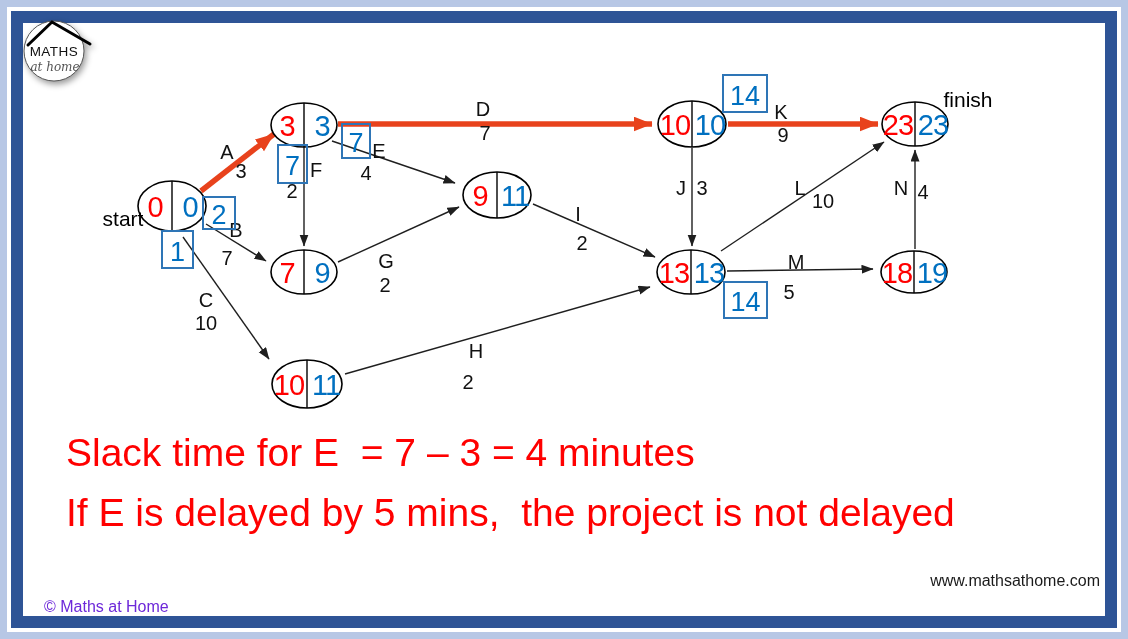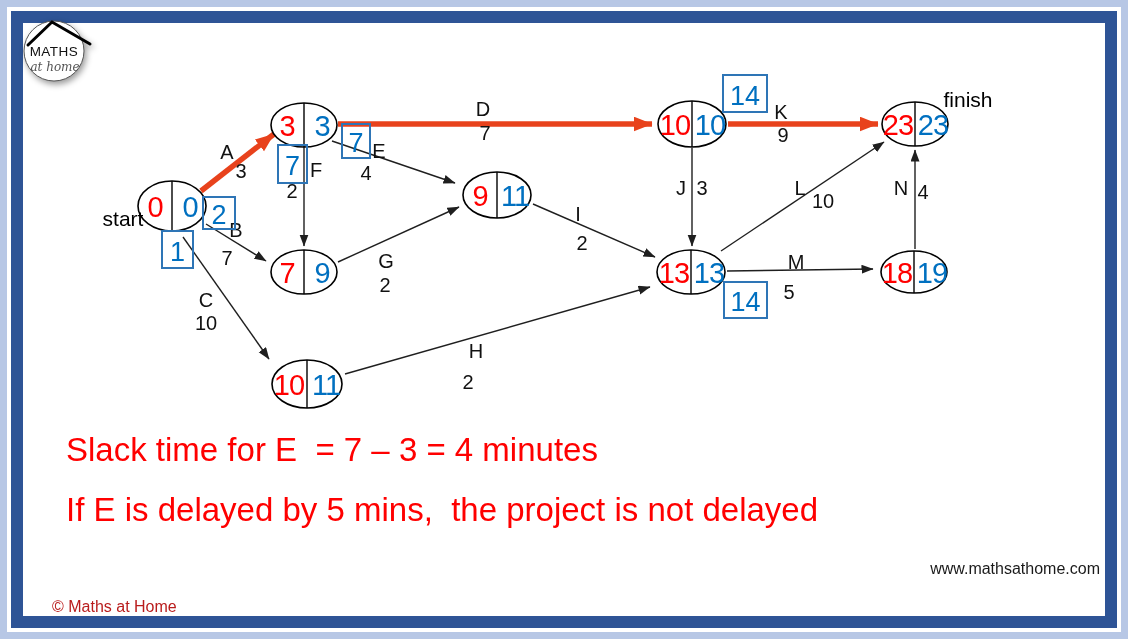--- a/index.html
+++ b/index.html
@@ -13,26 +13,26 @@
     background:#ffffff;
     border:12px solid #2e5496;
     outline:4px solid #ffffff;
   }
   .diagram{position:absolute;left:0;top:0;width:1128px;height:639px}
   .logo{position:absolute;left:0;top:0;filter:drop-shadow(2px 3px 3px rgba(0,0,0,.40))}
   .logo .brand{font-family:"Liberation Sans",sans-serif;font-size:13.5px;letter-spacing:.5px;fill:#111}
   .logo .script{font-family:"DejaVu Serif",serif;font-style:italic;font-size:12px;fill:#555}
   .note{
     position:absolute;left:66px;white-space:pre;
-    font-size:33px;color:#ff0000;
+    font-size:39px;color:#ff0000;
   }
   .note.l1{top:431px}
   .note.l2{top:491px}
-  .footer-left{position:absolute;left:52px;top:598px;font-size:16px;color:#b91c1c}
-  .footer-right{position:absolute;right:28px;top:560px;font-size:16px;color:#1a1a1a}
+  .footer-left{position:absolute;left:44px;top:598px;font-size:16px;color:#6d28d9}
+  .footer-right{position:absolute;right:28px;top:572px;font-size:16px;color:#1a1a1a}
   
   .diagram text{font-family:"Liberation Sans",sans-serif}
   .elbl{font-size:20px;fill:#111}
   .nodelbl{font-size:21px;fill:#000}
   .nnum{font-size:29px;letter-spacing:-1px}
   .boxnum{font-size:27px}
 </style>
 </head>
 <body>
 

